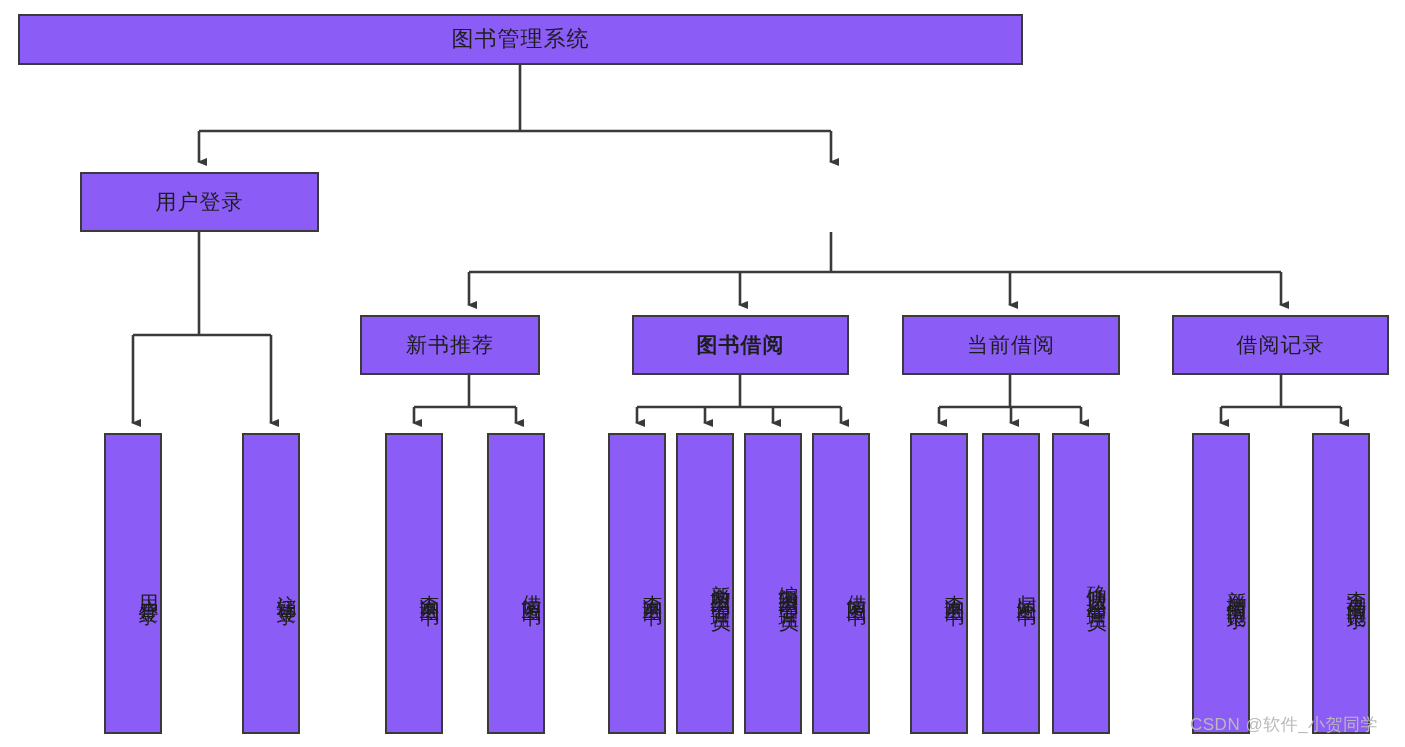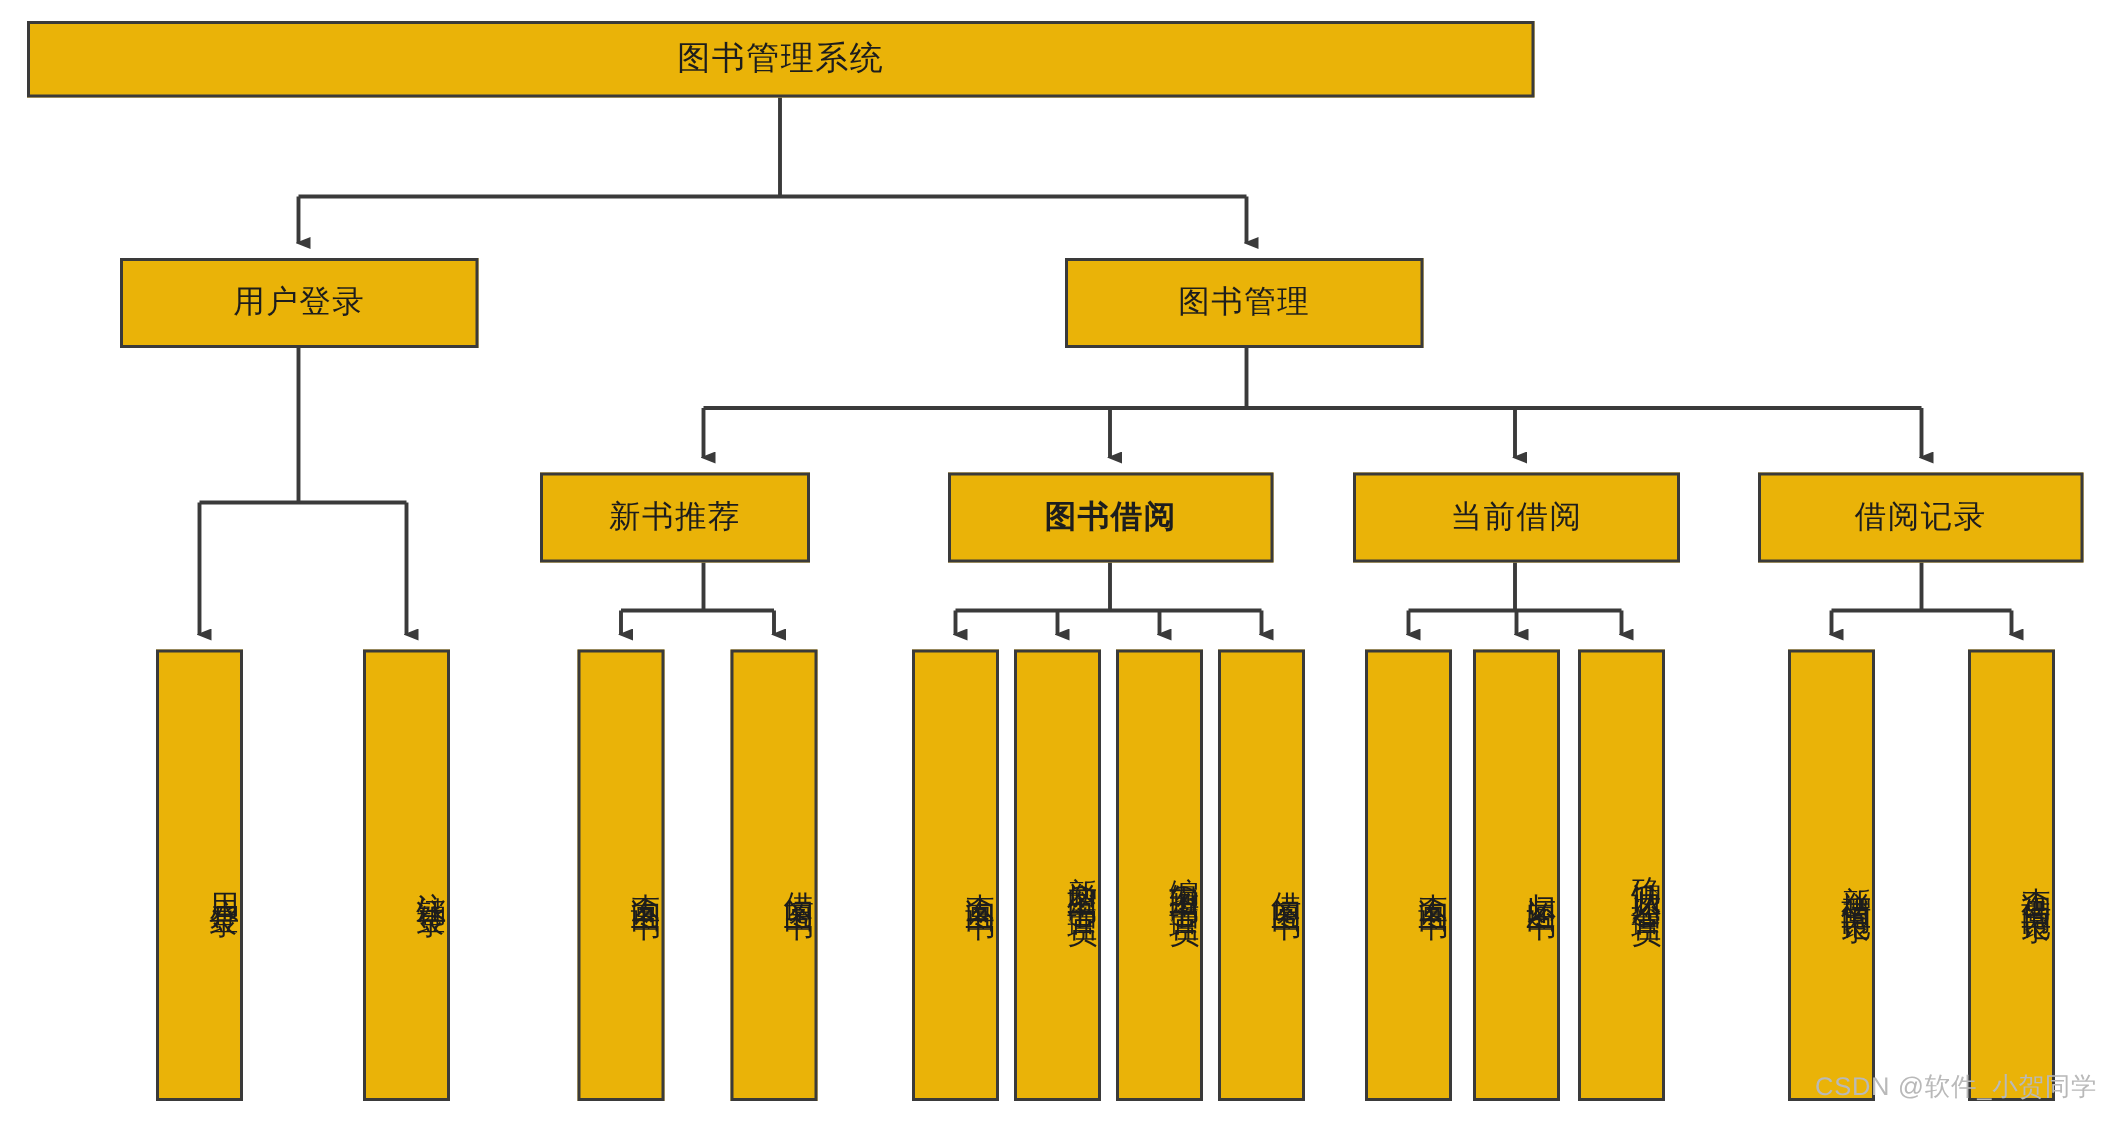--- a/index.html
+++ b/index.html
@@ -22,21 +22,21 @@
     position: absolute;
     left: 0;
     top: 0;
     width: 1405px;
     height: 747px;
     pointer-events: none;
   }
   .node {
     position: absolute;
     box-sizing: border-box;
-    background: #eab308;
+    background: #8b5cf6;
     border: 2px solid #3a3a3a;
     display: flex;
     align-items: center;
     justify-content: center;
     color: #1d1d1d;
   }
   .node-h {
     font-size: 21px;
     letter-spacing: 1px;
     line-height: 1.2;
@@ -59,21 +59,20 @@
     writing-mode: vertical-rl;
     text-orientation: upright;
   }
   .watermark {
     position: absolute;
     font-size: 17px;
     color: #b9b9b9;
     letter-spacing: 0.5px;
     white-space: nowrap;
     user-select: none;
-    margin-left: 20px;
   }
 </style>
 </head>
 <body>
 
 <div id="canvas" style="background: rgb(255, 255, 255);">
 
   <svg class="wires" viewBox="0 0 1405 747" xmlns="http://www.w3.org/2000/svg">
     <defs>
       <marker id="arrow" markerWidth="10" markerHeight="10" refX="4" refY="8" orient="auto" markerUnits="userSpaceOnUse">
@@ -124,23 +123,20 @@
     </g>
   </svg>
 
   <div class="node node-h node-root" style="left: 18px; top: 14px; width: 1005px; height: 51px;">
     <span>图书管理系统</span>
   </div>
 
   <div class="node node-h" style="left: 80px; top: 172px; width: 239px; height: 60px;">
     <span>用户登录</span>
   </div>
-  <div class="node node-h" style="left: 710px; top: 172px; width: 239px; height: 60px;">
-    <span>图书管理</span>
-  </div>
 
   <div class="node node-h" style="left: 360px; top: 315px; width: 180px; height: 60px;">
     <span>新书推荐</span>
   </div>
   <div class="node node-h" style="left: 632px; top: 315px; width: 217px; height: 60px; font-weight: bold;">
     <span>图书借阅</span>
   </div>
   <div class="node node-h" style="left: 902px; top: 315px; width: 218px; height: 60px;">
     <span>当前借阅</span>
   </div>

